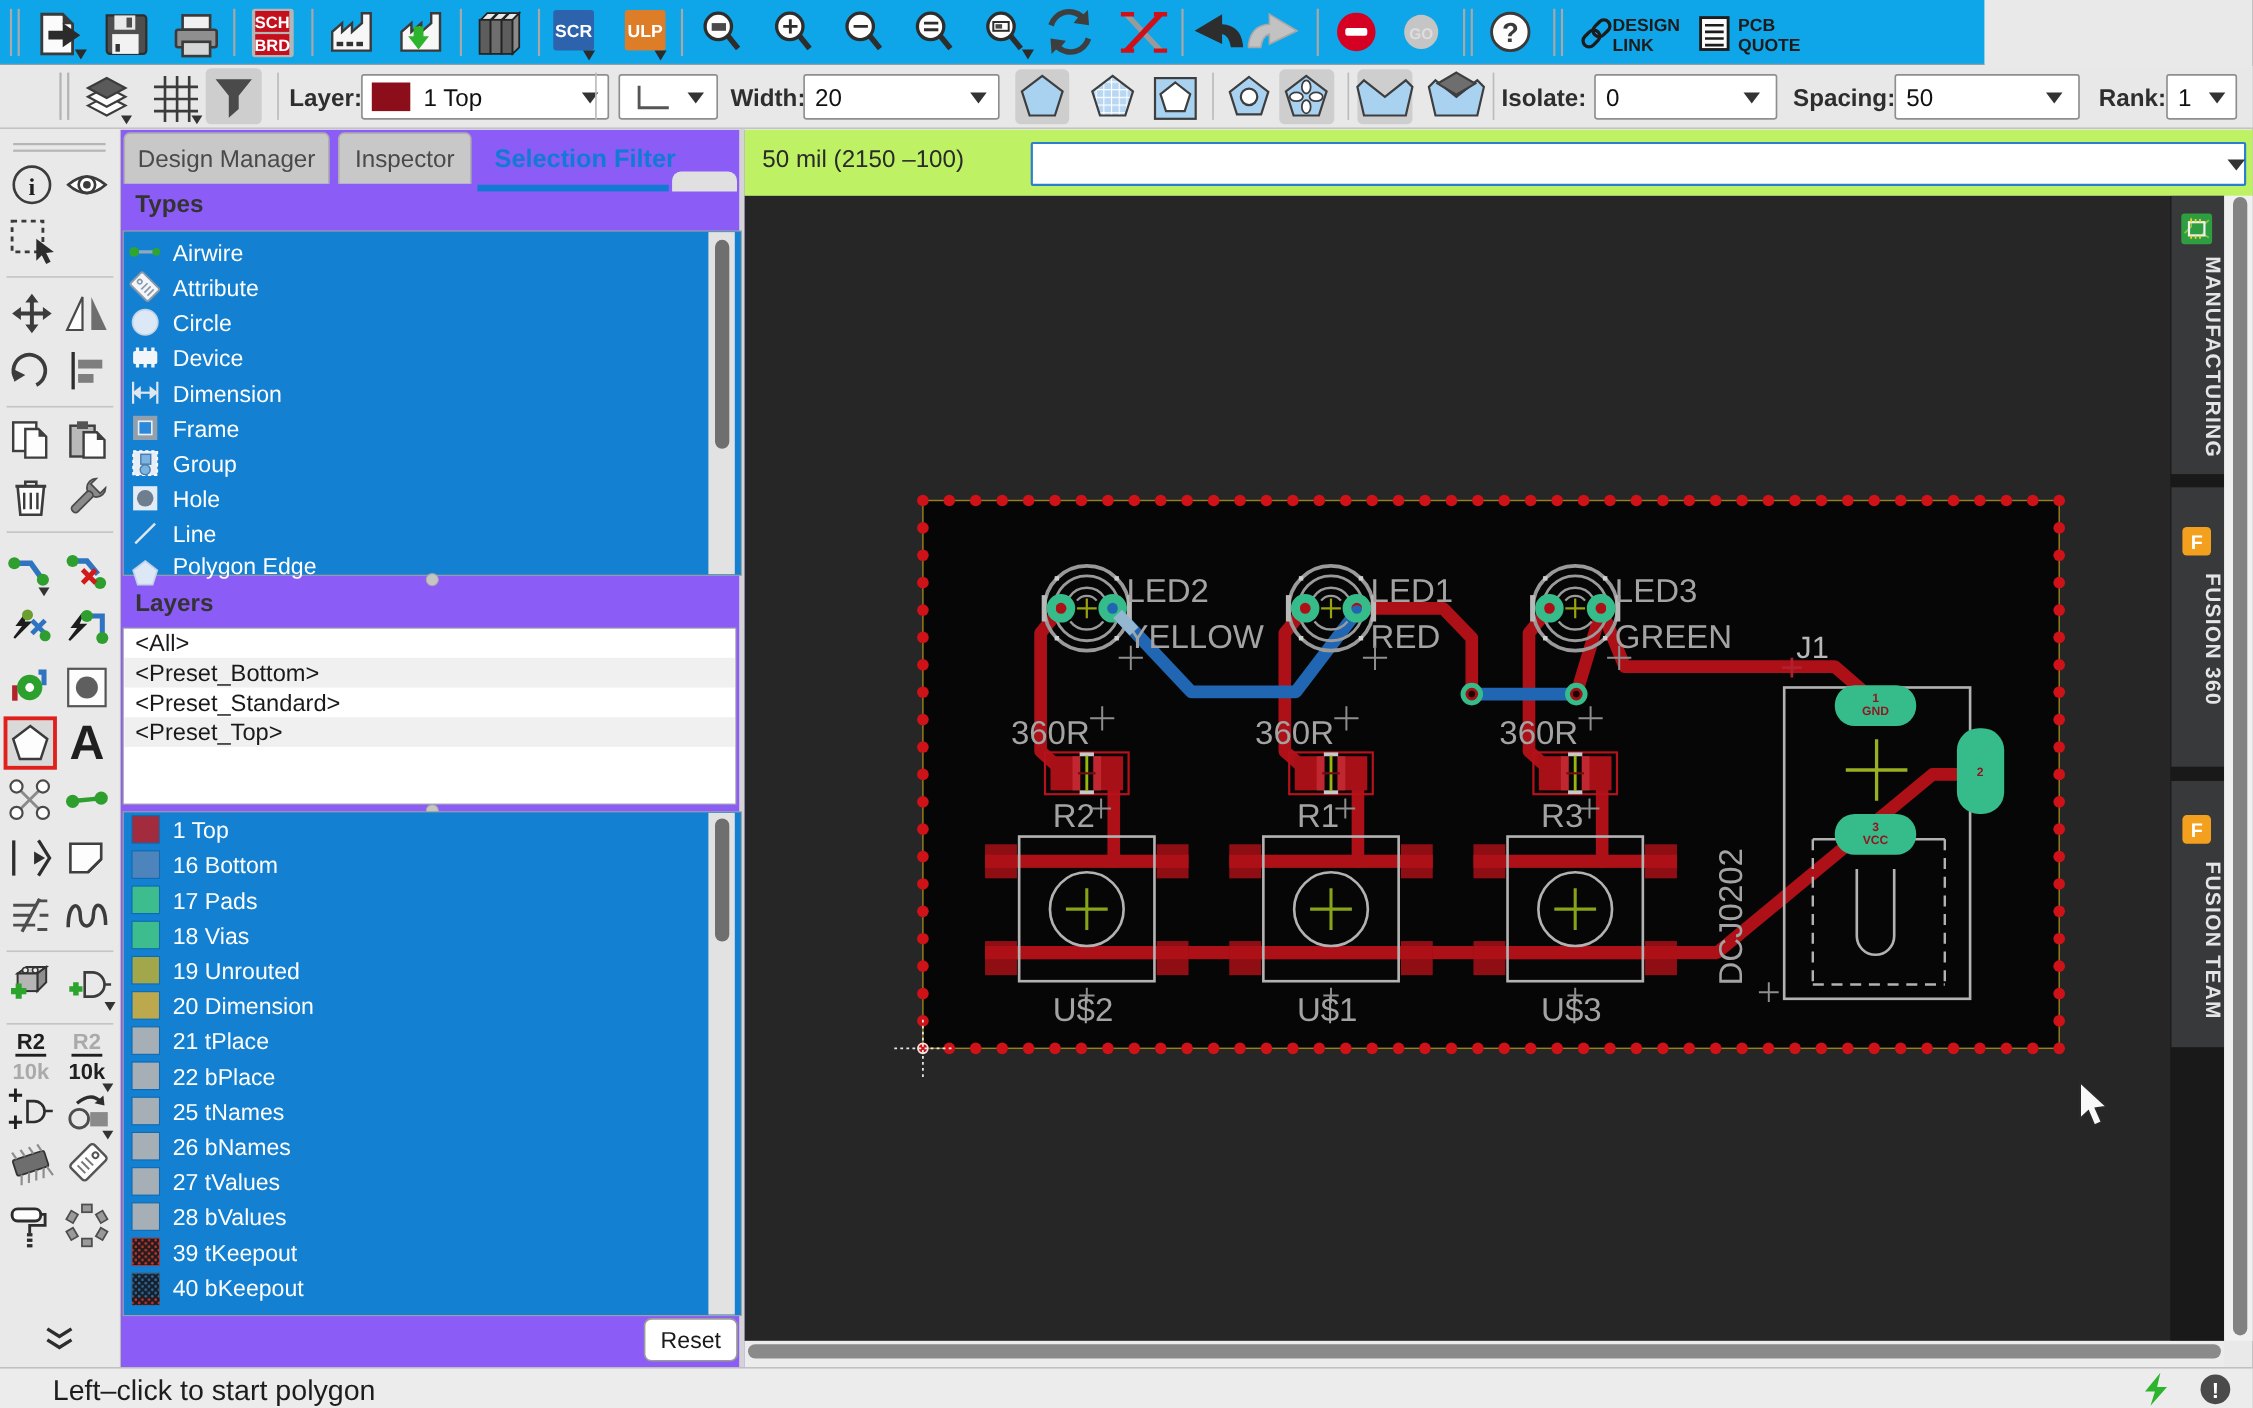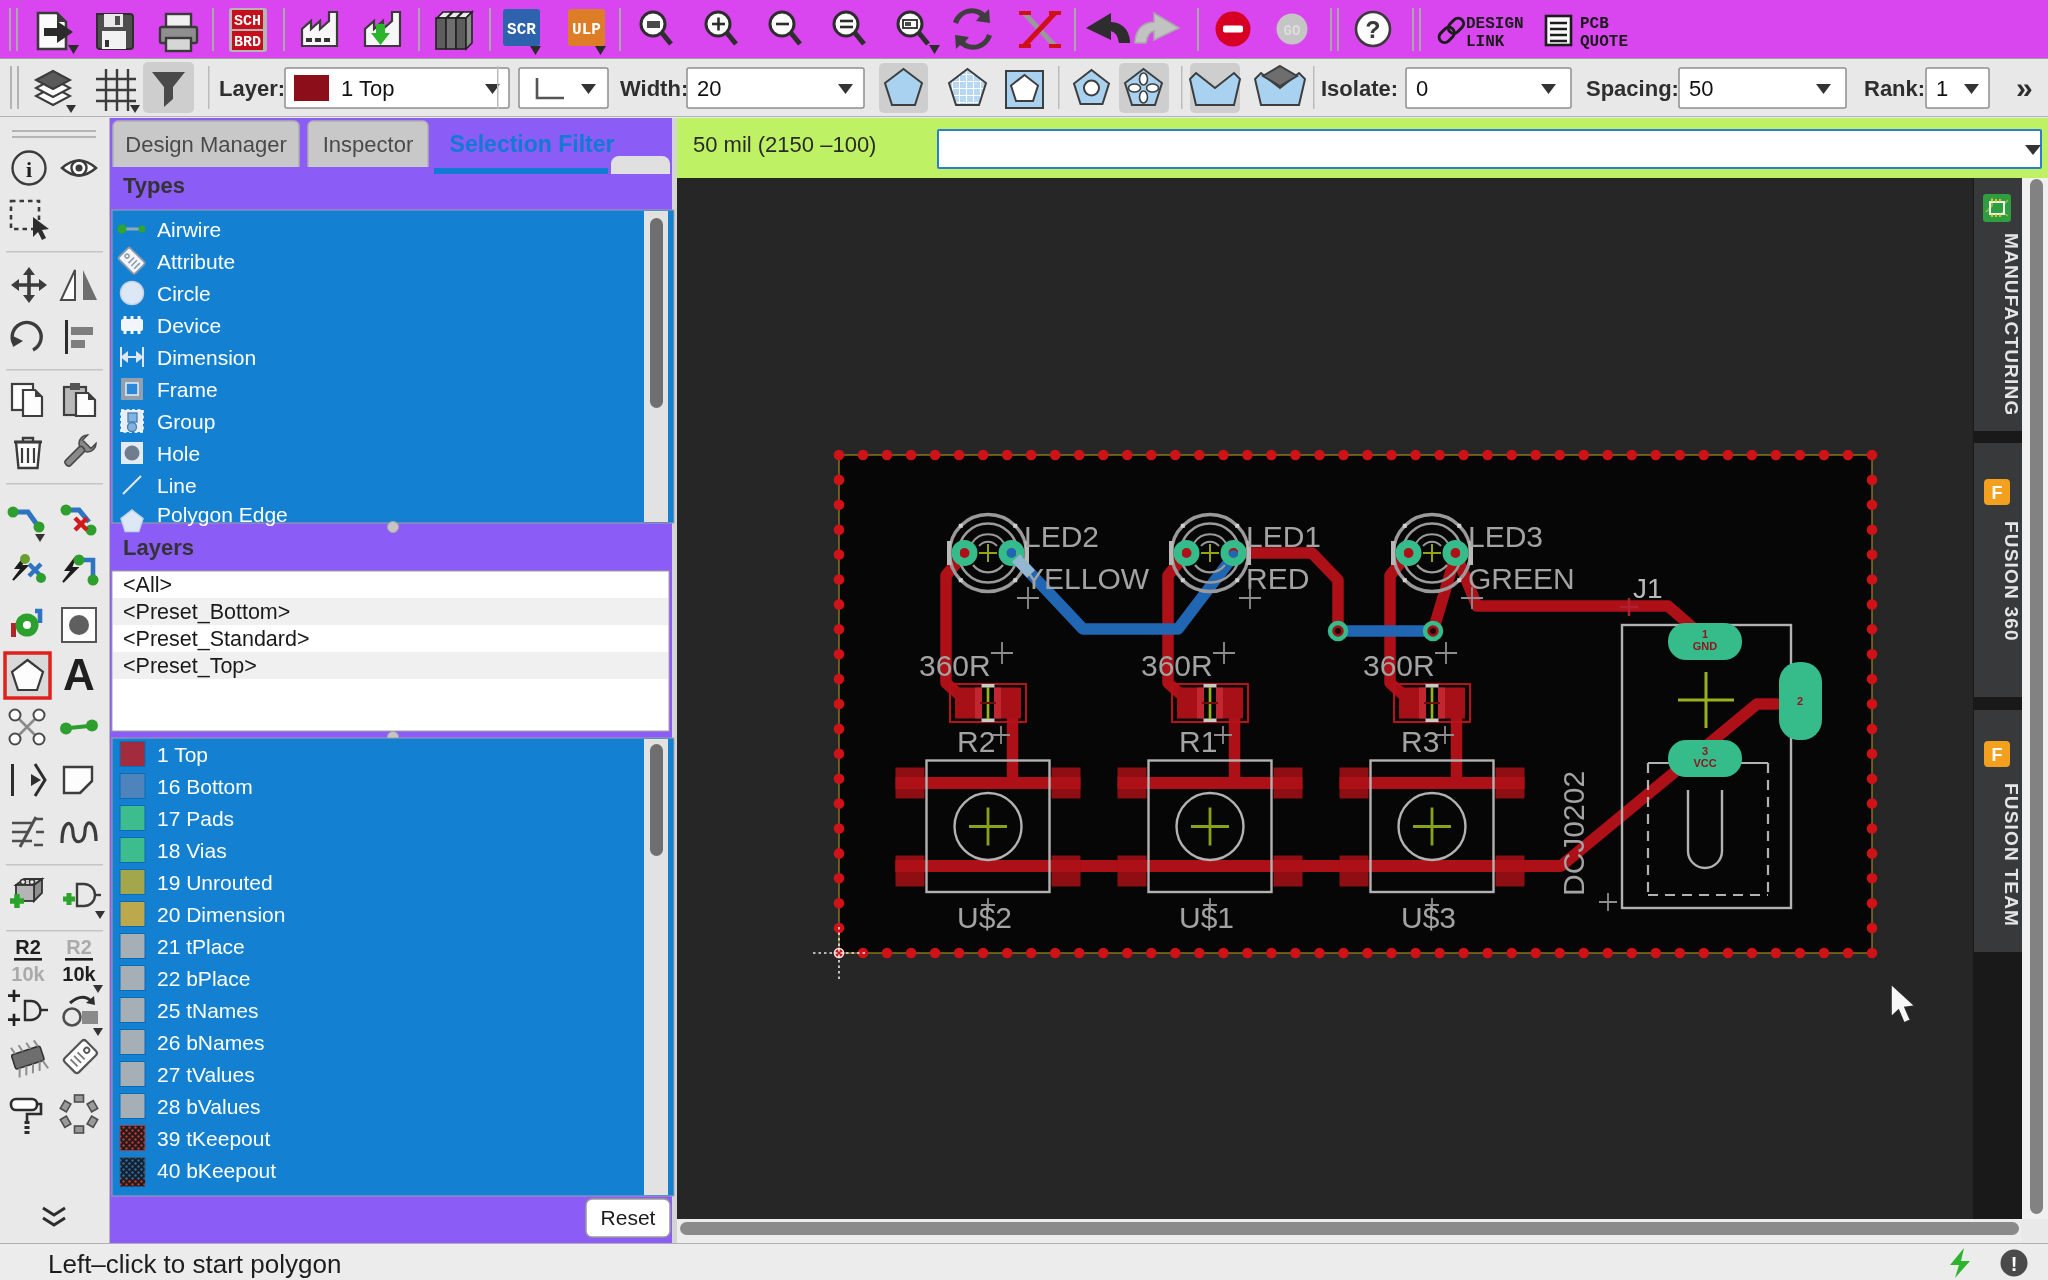--- a/index.html
+++ b/index.html
@@ -1,19 +1,19 @@
 <!DOCTYPE html>
 <html><head>
 <meta charset="utf-8">
 <style>
 * { margin:0; padding:0; box-sizing:border-box; -webkit-font-smoothing:antialiased; }
 html,body { width:2048px; height:1280px; overflow:hidden; }
 body { font-family:"Liberation Sans", sans-serif; background:#e9e9e9; position:relative; }
-#tb1 { position:absolute; left:0; top:0; width:2048px; height:59px; background:#d946ef; border-bottom:1px solid #9e9e9e;font-family:Liberation Mono, monospace; }
-#tb2 { position:absolute; left:0; top:60px; width:2048px; height:57px; background:#e8e8e8; border-bottom:1px solid #b3b3b3; }
+#tb1 { position:absolute; left:0; top:0; width:1804px; height:59px; background:#0ea5e9; border-bottom:1px solid #9e9e9e; }
+#tb2 { position:absolute; left:0; top:60px; width:2048px; height:57px; background:#e8e8e8; border-bottom:1px solid #b3b3b3;padding-left:44px; }
 #pal { position:absolute; left:0; top:118px; width:110px; height:1125px; background:#e9e9e9; border-right:1px solid #b9b9b9; }
 #panel { position:absolute; left:110px; top:118px; width:567px; height:1125px; background:#8b5cf6; }
 #cbar { position:absolute; left:677px; top:118px; width:1371px; height:60px; background:#bef264; }
 #canvas { position:absolute; left:677px; top:178px; width:1345px; height:1041px; background:#262626; }
 #rtabs { position:absolute; left:2022px; top:178px; width:26px; height:1041px; background:#f0f0f0; }
 #hscroll { position:absolute; left:677px; top:1219px; width:1345px; height:24px; background:#ececec; }
 #status { position:absolute; left:0; top:1243px; width:2048px; height:37px; background:#ececec; border-top:1px solid #b0b0b0; }
 svg { display:block; }
 </style>
 </head>

